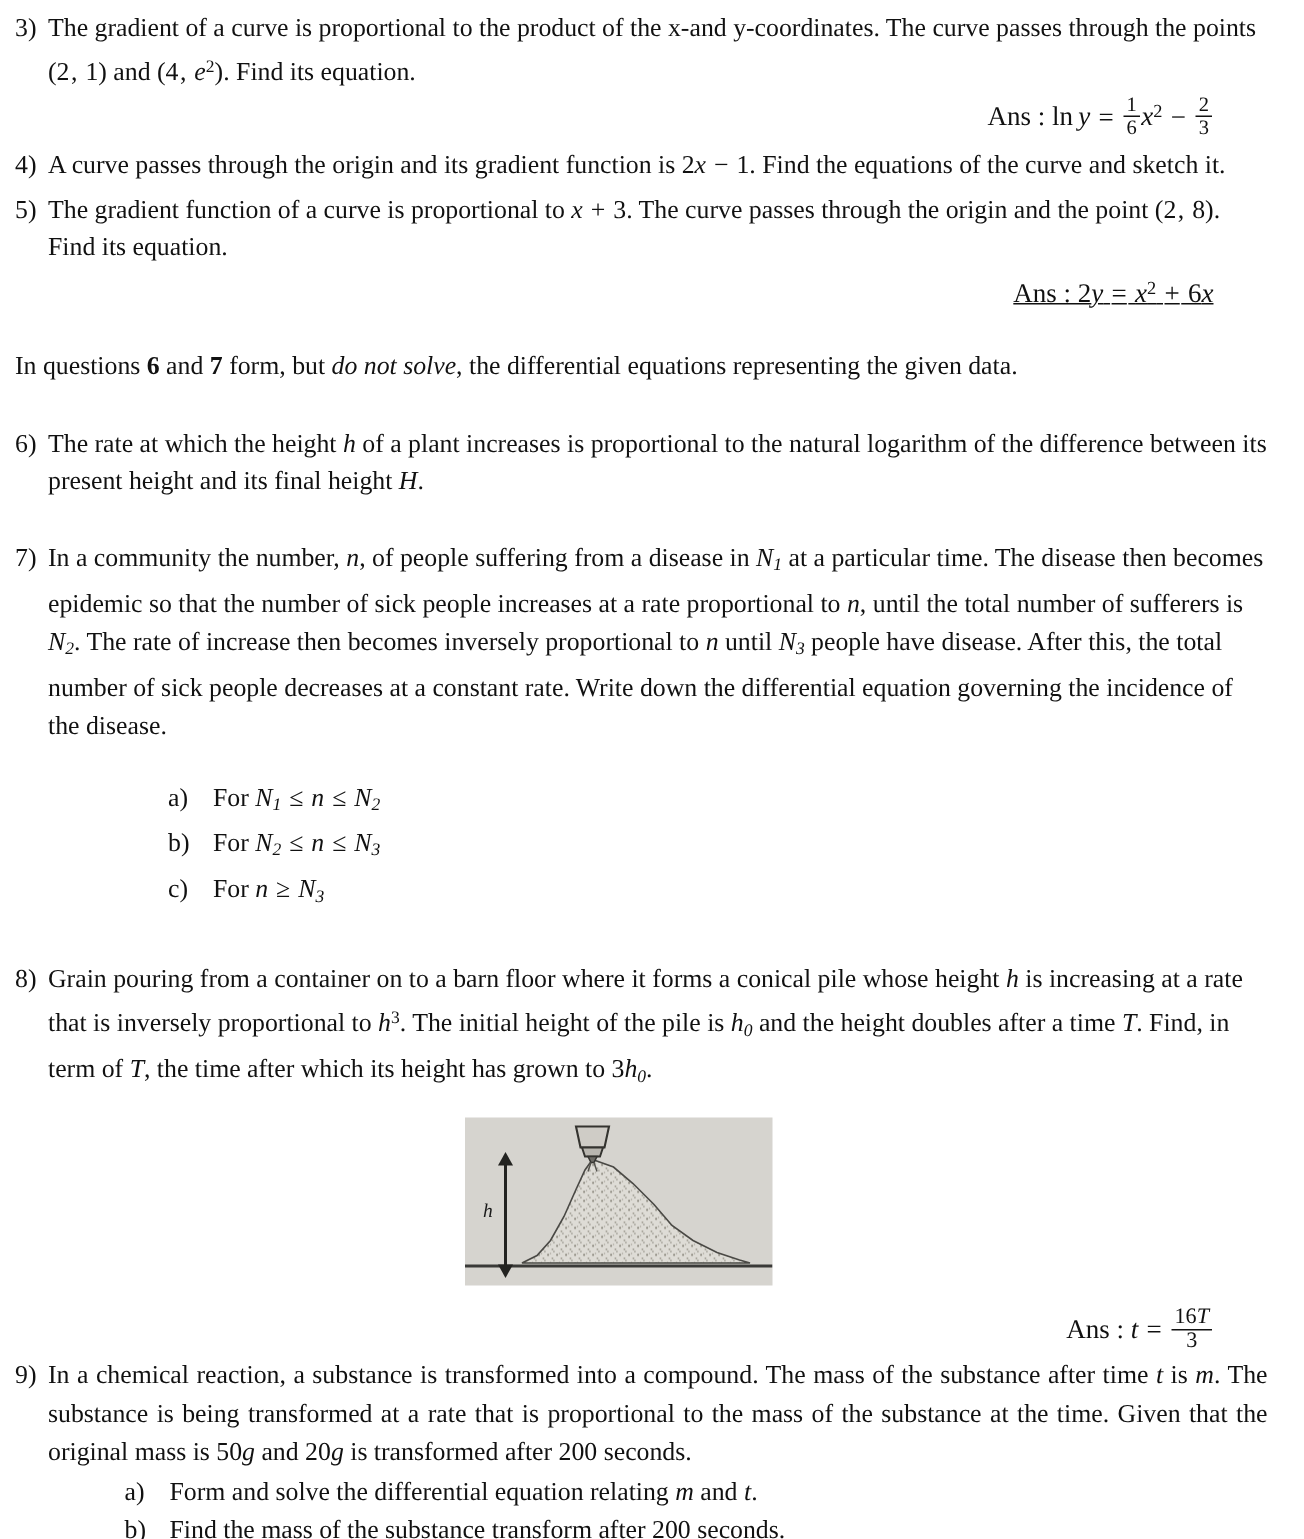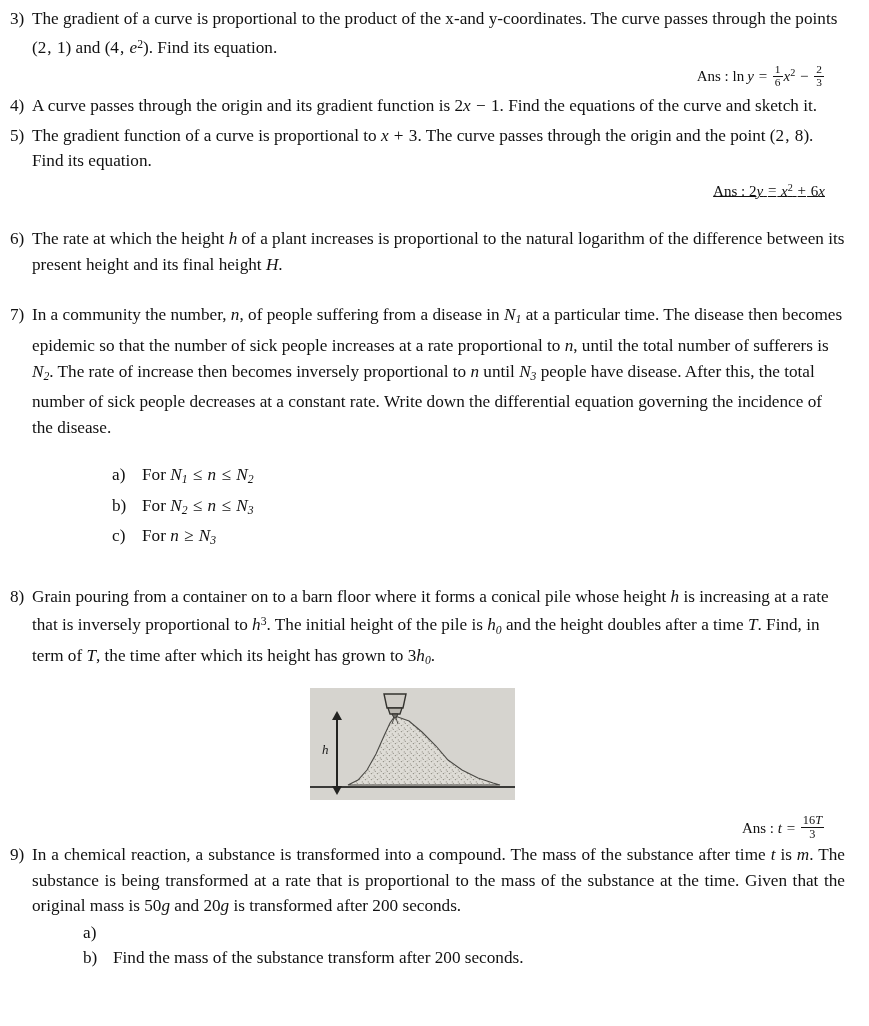--- a/index.html
+++ b/index.html
@@ -49,23 +49,23 @@
 
   .intro {
     font-size: 17.2px;
     line-height: 25.5px;
     margin-left: 10px;
     padding-right: 10px;
   }
 
   .ans {
     text-align: right;
-    font-size: 15px;
+    font-size: 18px;
     line-height: 20px;
-    padding-right: 44px;
+    padding-right: 60px;
   }
 
   
   .mi { font-style: italic; font-family: "Liberation Serif", serif; }
   .mo { font-style: normal; padding: 0 1px; }
   sub { font-size: 0.68em; vertical-align: -0.28em; font-style: italic; }
   sup { font-size: 0.68em; vertical-align: 0.45em; font-style: normal; }
   .frac {
     display: inline-block;
     vertical-align: -0.42em;
@@ -169,20 +169,23 @@
     <div class="qnum">5)</div>
     <div class="qbody">
       The gradient function of a curve is proportional to <span class="mi">x</span> <span class="mo">+</span> 3. The curve passes through the origin
       and the point (2<span class="mo">,</span> 8). Find its equation.
     </div>
   </div>
   <div class="ans" style="margin-top:4px;text-decoration:underline;">
     Ans : 2<span class="mi">y</span> <span class="mo">=</span> <span class="mi">x</span><sup>2</sup> <span class="mo">+</span> 6<span class="mi">x</span>
   </div>
 
+  <div class="intro" style="margin-top:26px;">
+    In questions <b>6</b> and <b>7</b> form, but <i>do not solve</i>, the differential equations representing the given data.
+  </div>
 
   <div class="qitem" style="margin-top:26px;">
     <div class="qnum">6)</div>
     <div class="qbody">
       The rate at which the height <span class="mi">h</span> of a plant increases is proportional to the natural logarithm of
       the difference between its present height and its final height <span class="mi">H</span>.
     </div>
   </div>
 
   <div class="qitem" style="margin-top:25px;">
@@ -262,20 +265,21 @@
       In a chemical reaction, a substance is transformed into a compound. The mass of the
       substance after time <span class="mi">t</span> is <span class="mi">m</span>. The substance is being transformed at a rate that is proportional
       to the mass of the substance at the time. Given that the original mass is 50<span class="mi">g</span> and 20<span class="mi">g</span> is
       transformed after 200 seconds.
     </div>
   </div>
 
   <div class="subitems q9subs" style="margin-top:1px;">
     <div class="subrow">
       <span class="slabel">a)</span>
+      <span>Form and solve the differential equation relating <span class="mi">m</span> and <span class="mi">t</span>.</span>
     </div>
     <div class="subrow">
       <span class="slabel">b)</span>
       <span>Find the mass of the substance transform after 200 seconds.</span>
     </div>
   </div>
 
 </div>
 
 </body></html>

